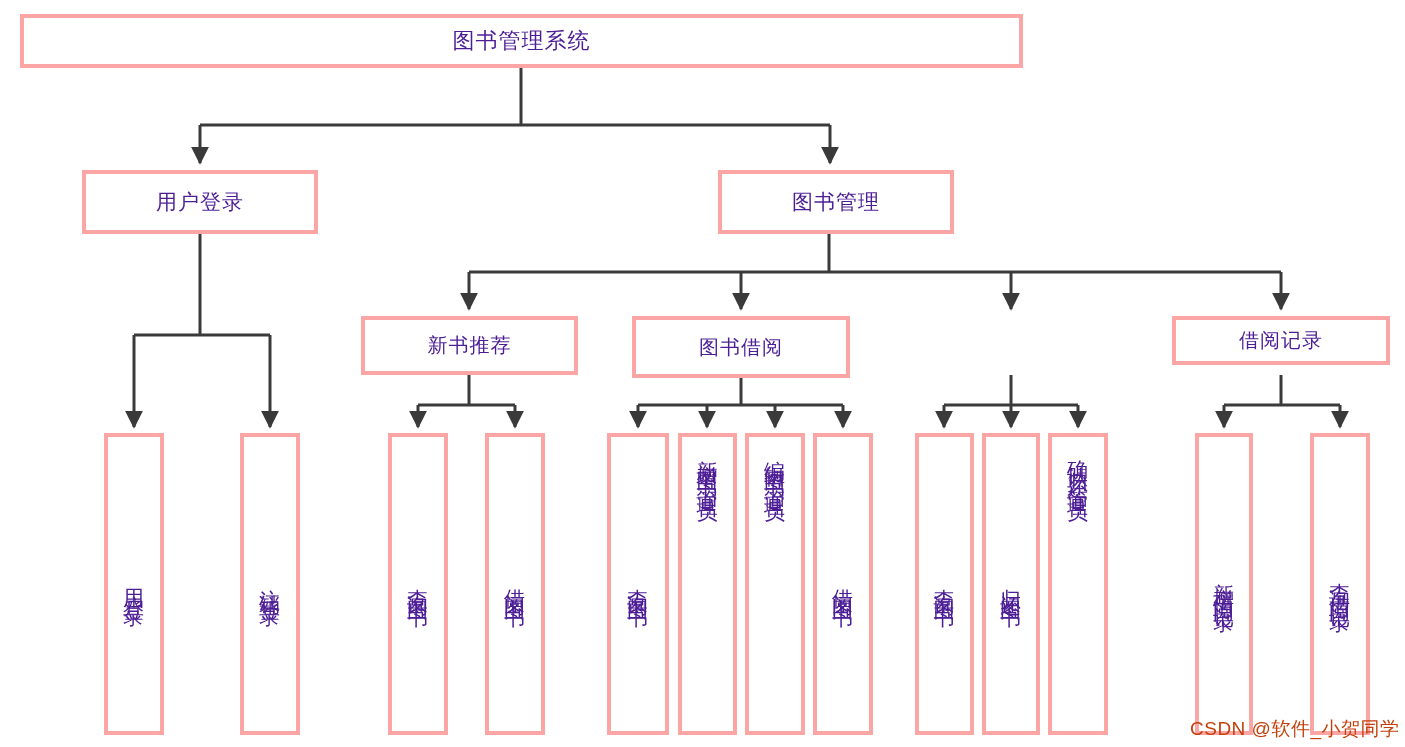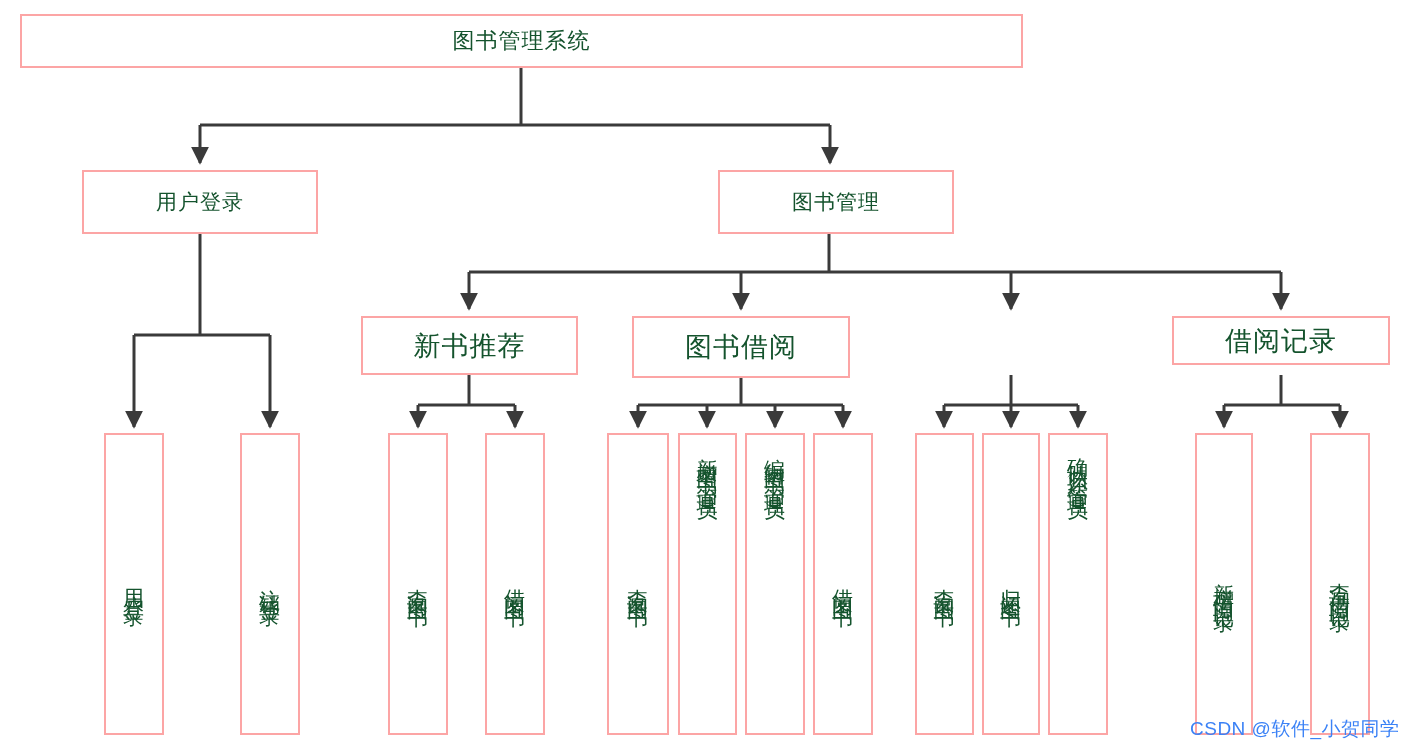--- a/index.html
+++ b/index.html
@@ -22,35 +22,35 @@
     position: absolute;
     left: 0;
     top: 0;
     width: 1405px;
     height: 747px;
     pointer-events: none;
   }
   .node {
     position: absolute;
     box-sizing: border-box;
-    border: 2px solid #fca5a5;
+    border: 4px solid #fca5a5;
     background: #ffffff;
     display: flex;
     align-items: center;
     justify-content: center;
-    color: #14532d;
+    color: #4c1d95;
   }
   .node .label {
     display: block;
     white-space: nowrap;
     letter-spacing: 1px;
   }
   .node.root .label { font-size: 22px; }
   .node.lvl1 .label { font-size: 21px; }
-  .node.lvl2 .label { font-size: 27px; }
+  .node.lvl2 .label { font-size: 20px; }
 
   
   .node.leaf {
     align-items: flex-start;
     justify-content: center;
     padding-top: 0;
   }
   .node.leaf .label {
     writing-mode: vertical-rl;
     text-orientation: upright;
@@ -58,21 +58,21 @@
     line-height: 1;
     letter-spacing: 6px;
     white-space: nowrap;
   }
   .node.leaf.centered {
     align-items: center;
   }
   .watermark {
     position: absolute;
     font-size: 19px;
-    color: #3b82f6;
+    color: #c2410c;
     white-space: nowrap;
     letter-spacing: 0.5px;
   }
 </style>
 </head>
 <body>
 
 <div id="canvas">
 
   <svg class="wires" viewBox="0 0 1405 747" xmlns="http://www.w3.org/2000/svg">

